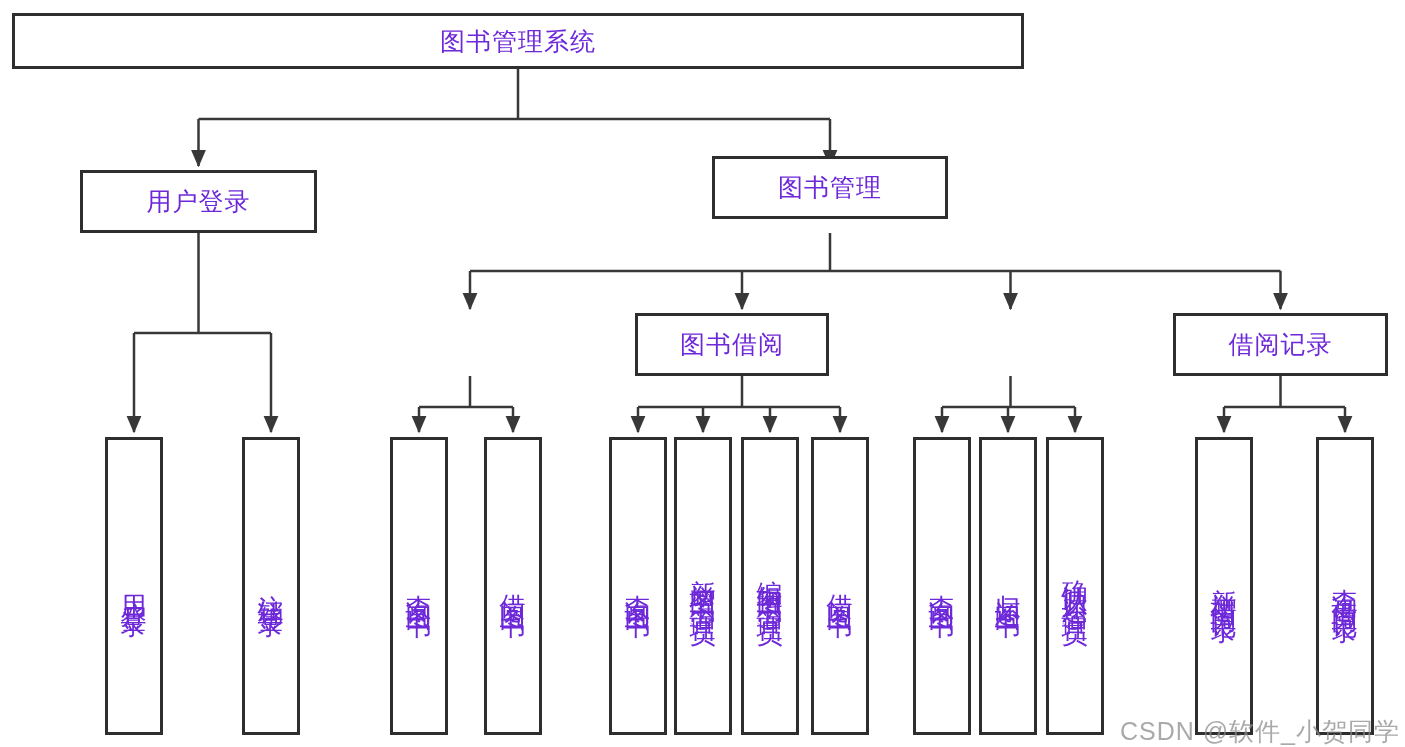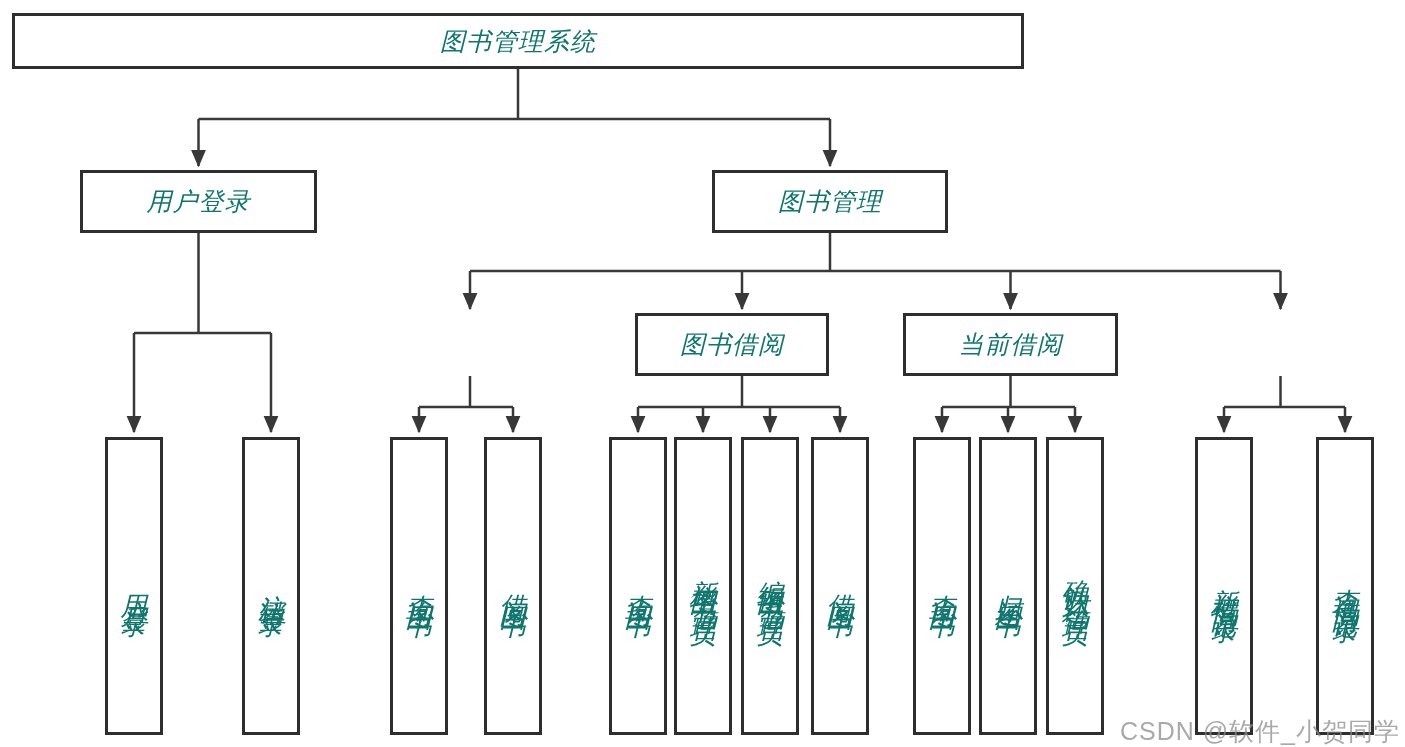--- a/index.html
+++ b/index.html
@@ -23,23 +23,22 @@
     z-index: 0;
   }
   .node {
     position: absolute;
     box-sizing: border-box;
     border: 3px solid #2e2e2e;
     background: #ffffff;
     display: flex;
     align-items: center;
     justify-content: center;
-    color: #0f766e;
+    color: #6d28d9;
     z-index: 1;
-    font-style: italic;
   }
   .hlabel {
     font-size: 25px;
     letter-spacing: 1px;
     white-space: nowrap;
   }
   .leaf .vtext {
     writing-mode: vertical-rl;
     text-orientation: mixed;
     font-size: 26px;
@@ -106,29 +105,29 @@
     </g>
   </svg>
 
   <div class="node" style="left:12px; top:13px; width:1012px; height:56px;">
     <span class="hlabel">图书管理系统</span>
   </div>
 
   <div class="node" style="left:80px; top:170px; width:237px; height:63px;">
     <span class="hlabel">用户登录</span>
   </div>
-  <div class="node" style="left:712px; top:170px; width:236px; height:63px;">
+  <div class="node" style="left:712px; top:156px; width:236px; height:63px;">
     <span class="hlabel">图书管理</span>
   </div>
 
   <div class="node" style="left:635px; top:313px; width:194px; height:63px;">
     <span class="hlabel">图书借阅</span>
   </div>
-  <div class="node" style="left:903px; top:313px; width:215px; height:63px;">
-    <span class="hlabel">当前借阅</span>
+  <div class="node" style="left:1173px; top:313px; width:215px; height:63px;">
+    <span class="hlabel">借阅记录</span>
   </div>
 
   <div class="node leaf" style="left:105px; top:437px; width:58px; height:298px;">
     <span class="vtext">用户登录</span>
   </div>
   <div class="node leaf" style="left:242px; top:437px; width:58px; height:298px;">
     <span class="vtext">注销登录</span>
   </div>
 
   <div class="node leaf" style="left:390px; top:437px; width:58px; height:298px;">

